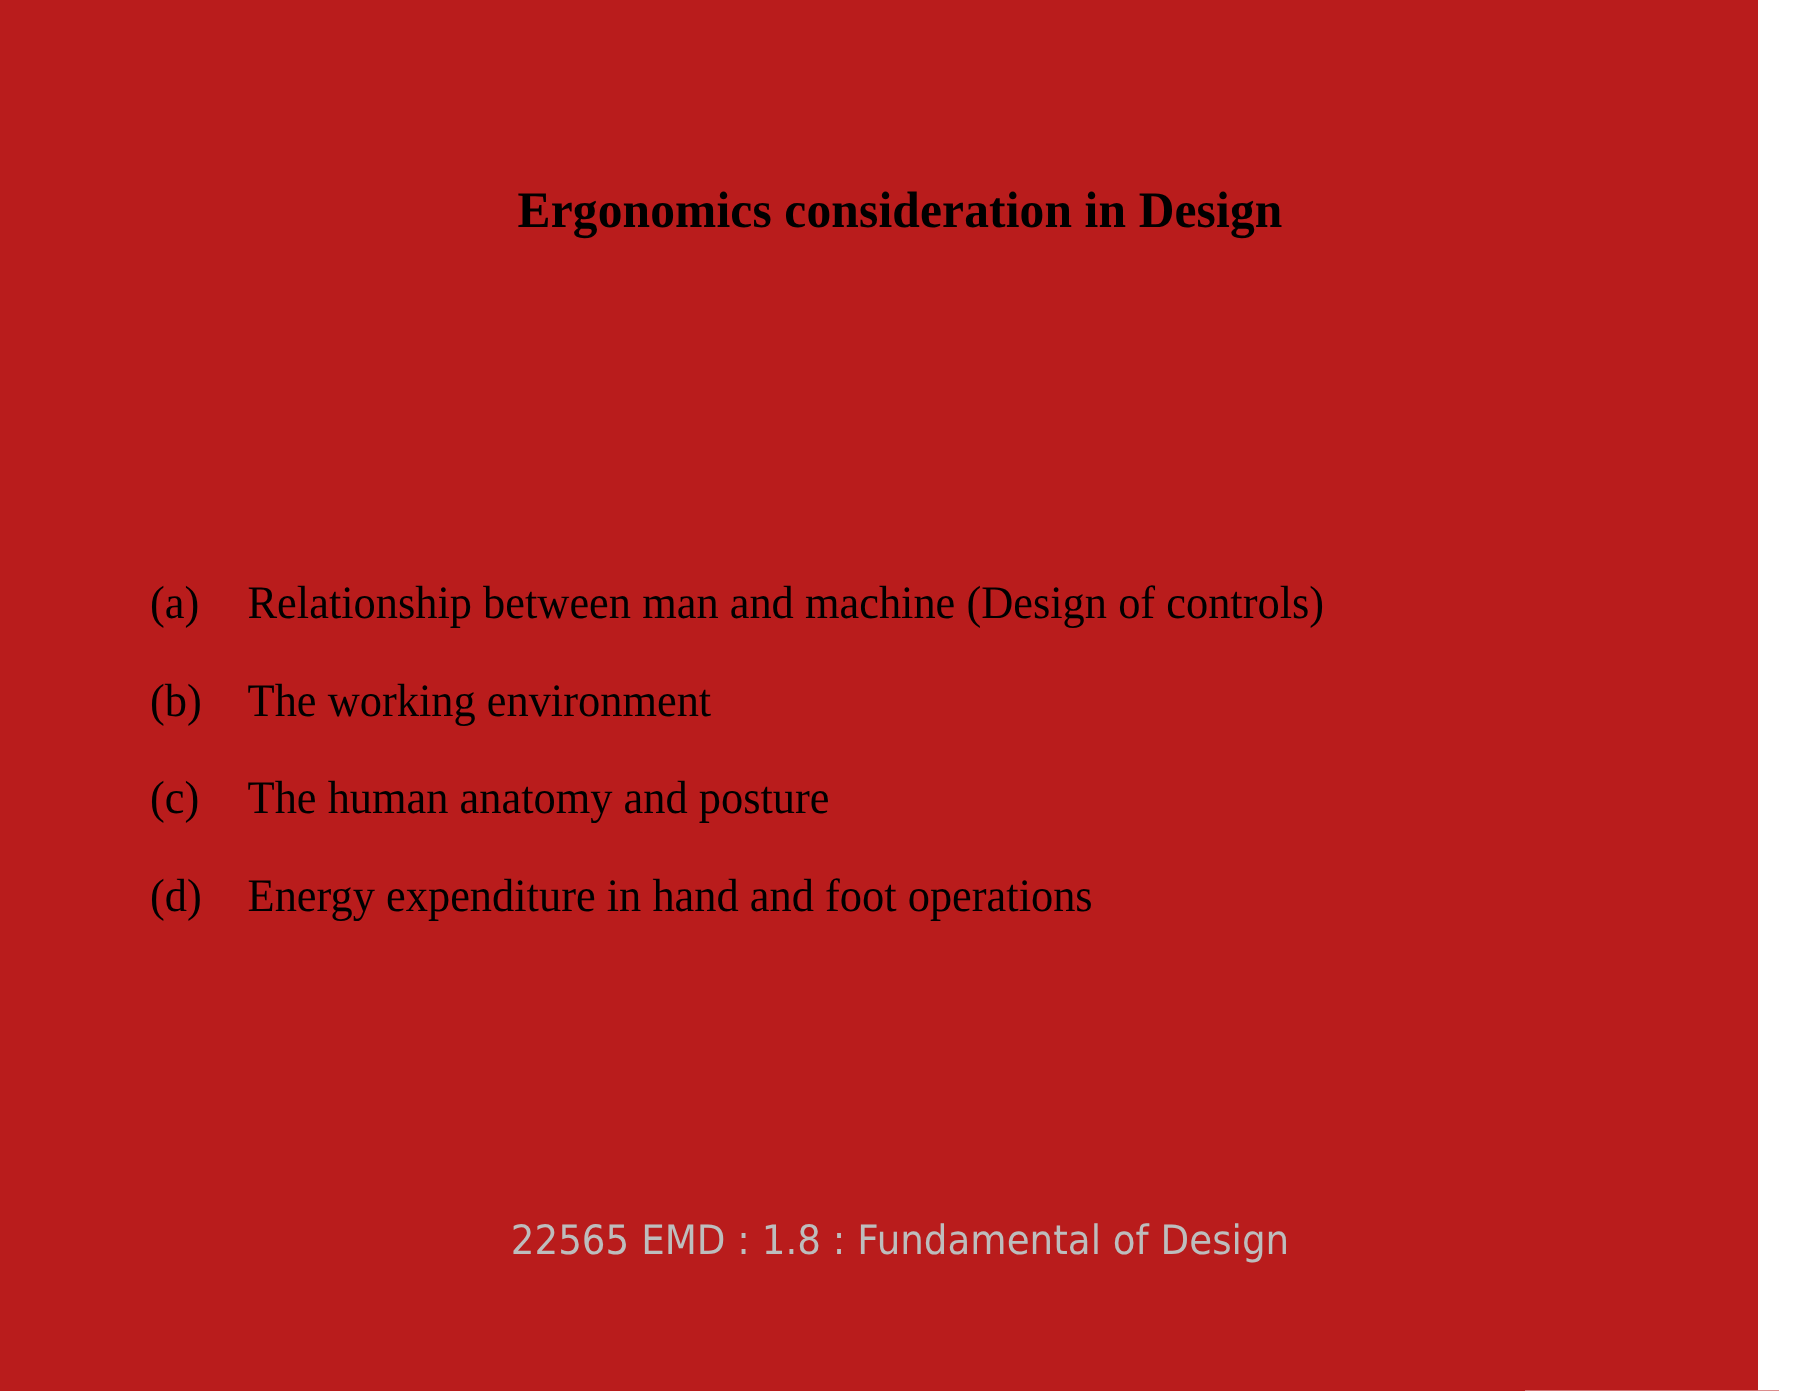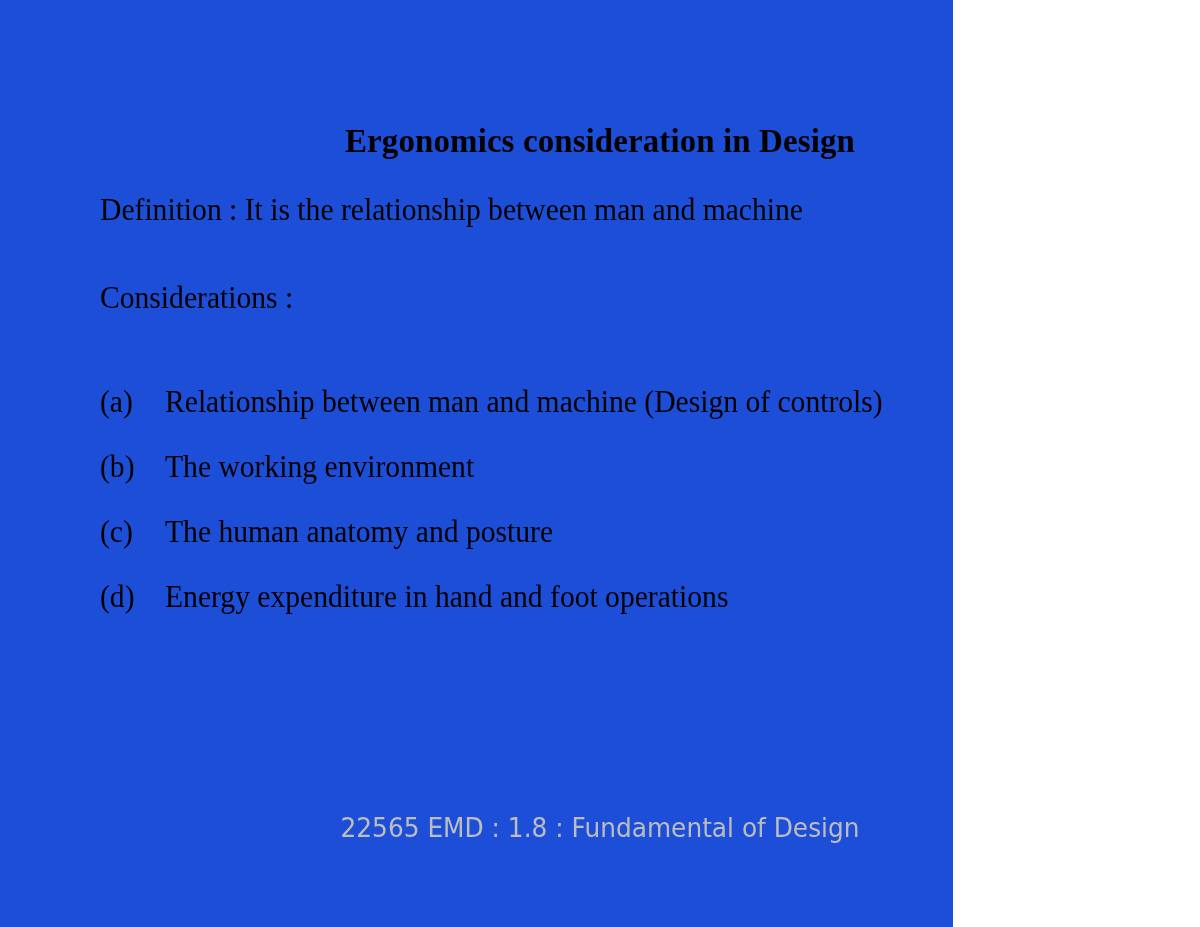--- a/index.html
+++ b/index.html
@@ -9,23 +9,23 @@
   body {
     width: 1200px;
     height: 927px;
     background: #ffffff;
     font-family: "Liberation Serif", "DejaVu Serif", serif;
     color: #000000;
     overflow: hidden;
   }
   .slide {
     position: relative;
-    width: 953px;
+    width: 1172px;
     height: 927px;
-    background: #1d4ed8;
+    background: #b91c1c;
   }
 
   
   .slide-title {
     position: absolute;
     top: 96px;
     left: 0;
     width: 1200px;
     text-align: center;
     font-family: "Liberation Serif", "DejaVu Serif", serif;
@@ -108,24 +108,20 @@
     transform-origin: 50% 50%;
   }
 </style>
 </head>
 <body>
 
 <div class="slide">
 
   <h1 class="slide-title">Ergonomics consideration in Design</h1>
 
-  <div class="body-block">
-    <p class="para definition">Definition : It is the relationship between man and machine</p>
-    <p class="para considerations">Considerations :</p>
-  </div>
 
   <ul class="list" style="top:385px;">
     <li class="list-item">
       <span class="item-marker">(a)</span>
       <span class="item-text">Relationship between man and machine (Design of controls)</span>
     </li>
     <li class="list-item">
       <span class="item-marker">(b)</span>
       <span class="item-text">The working environment</span>
     </li>

